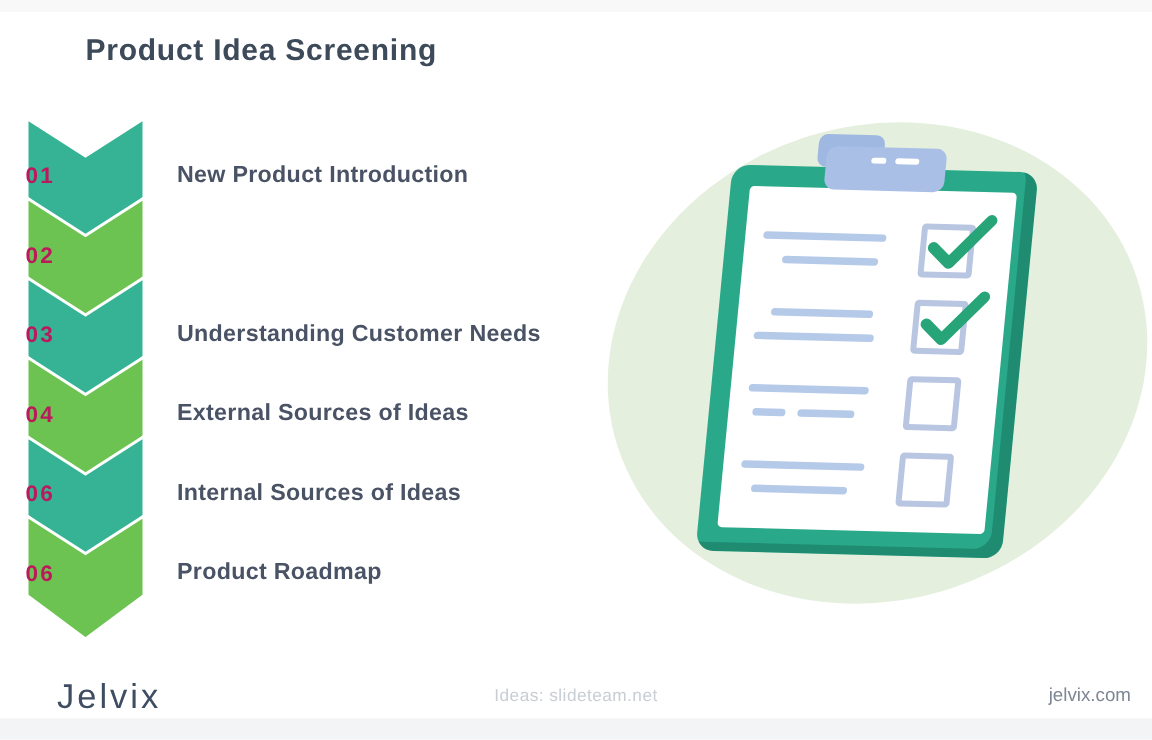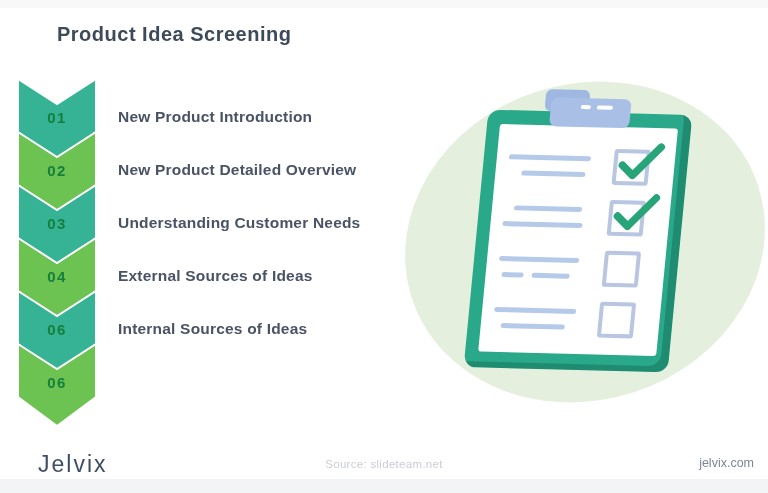--- a/index.html
+++ b/index.html
@@ -17,21 +17,21 @@
   .page-title {
     position:absolute; left:16px; top:23px;
     font-size:20px; font-weight:700; color:#3d4a5a; letter-spacing:0.5px;margin-left:41px;
   }
 
   
   .step { position:absolute; left:17px; width:440px; height:84px; }
   .step svg { position:absolute; left:0; top:0; display:block; }
   .step-num {
     position:absolute; left:0; top:31px; width:80px;
-    text-align:center; color:#15803d; font-size:15px; font-weight:700;
+    color:#be185d; font-size:15px; font-weight:700;
     letter-spacing:1.5px;
   }
   .step-label {
     position:absolute; left:101px; top:30px;
     font-size:15.5px; font-weight:600; color:#4a5365; letter-spacing:0.2px;
     white-space:nowrap;
   }
 
   
   .blob-svg { position:absolute; left:0; top:0; }
@@ -103,21 +103,20 @@
     <polygon points="1,1 40,26 79,1 79,54 40,83 1,54" stroke="#ffffff" stroke-width="2" fill="#35b394"></polygon>
   </svg>
   <span class="step-num">01</span>
   <span class="step-label">New Product Introduction</span>
 </div>
 <div class="step" style="top:131px">
   <svg width="80" height="84" viewBox="0 0 80 84">
     <polygon points="1,1 40,26 79,1 79,54 40,83 1,54" stroke="#ffffff" stroke-width="2" fill="#6cc351"></polygon>
   </svg>
   <span class="step-num">02</span>
-  <span class="step-label">New Product Detailed Overview</span>
 </div>
 <div class="step" style="top:184px">
   <svg width="80" height="84" viewBox="0 0 80 84">
     <polygon points="1,1 40,26 79,1 79,54 40,83 1,54" stroke="#ffffff" stroke-width="2" fill="#35b394"></polygon>
   </svg>
   <span class="step-num">03</span>
   <span class="step-label">Understanding Customer Needs</span>
 </div>
 <div class="step" style="top:237px">
   <svg width="80" height="84" viewBox="0 0 80 84">
@@ -131,20 +130,21 @@
     <polygon points="1,1 40,26 79,1 79,54 40,83 1,54" stroke="#ffffff" stroke-width="2" fill="#35b394"></polygon>
   </svg>
   <span class="step-num">06</span>
   <span class="step-label">Internal Sources of Ideas</span>
 </div>
 <div class="step" style="top:343px">
   <svg width="80" height="84" viewBox="0 0 80 84">
     <polygon points="1,1 40,26 79,1 79,54 40,83 1,54" stroke="#ffffff" stroke-width="2" fill="#6cc351"></polygon>
   </svg>
   <span class="step-num">06</span>
+  <span class="step-label">Product Roadmap</span>
 </div>
 
 <svg class="blob-svg" width="768" height="493">
   <ellipse cx="585" cy="242" rx="182" ry="158" fill="#e4efdd" transform="rotate(-18 585 242)"></ellipse>
 </svg>
 
 <div class="board">
   <div class="paper">
     <div class="prow check-row">
       <span class="ln ln1"></span>
@@ -181,16 +181,16 @@
     </div>
   </div>
   <div class="clip-back"></div>
   <div class="clip-body">
     <span class="clip-shine1"></span>
     <span class="clip-shine2"></span>
   </div>
 </div>
 
 <div class="footer-logo">Jelvix</div>
-<div class="footer-source">Source: slideteam.net</div>
+<div class="footer-source">Ideas: slideteam.net</div>
 <div class="footer-site">jelvix.com</div>
 
 <div class="band-bottom"></div>
 
 </body></html>

